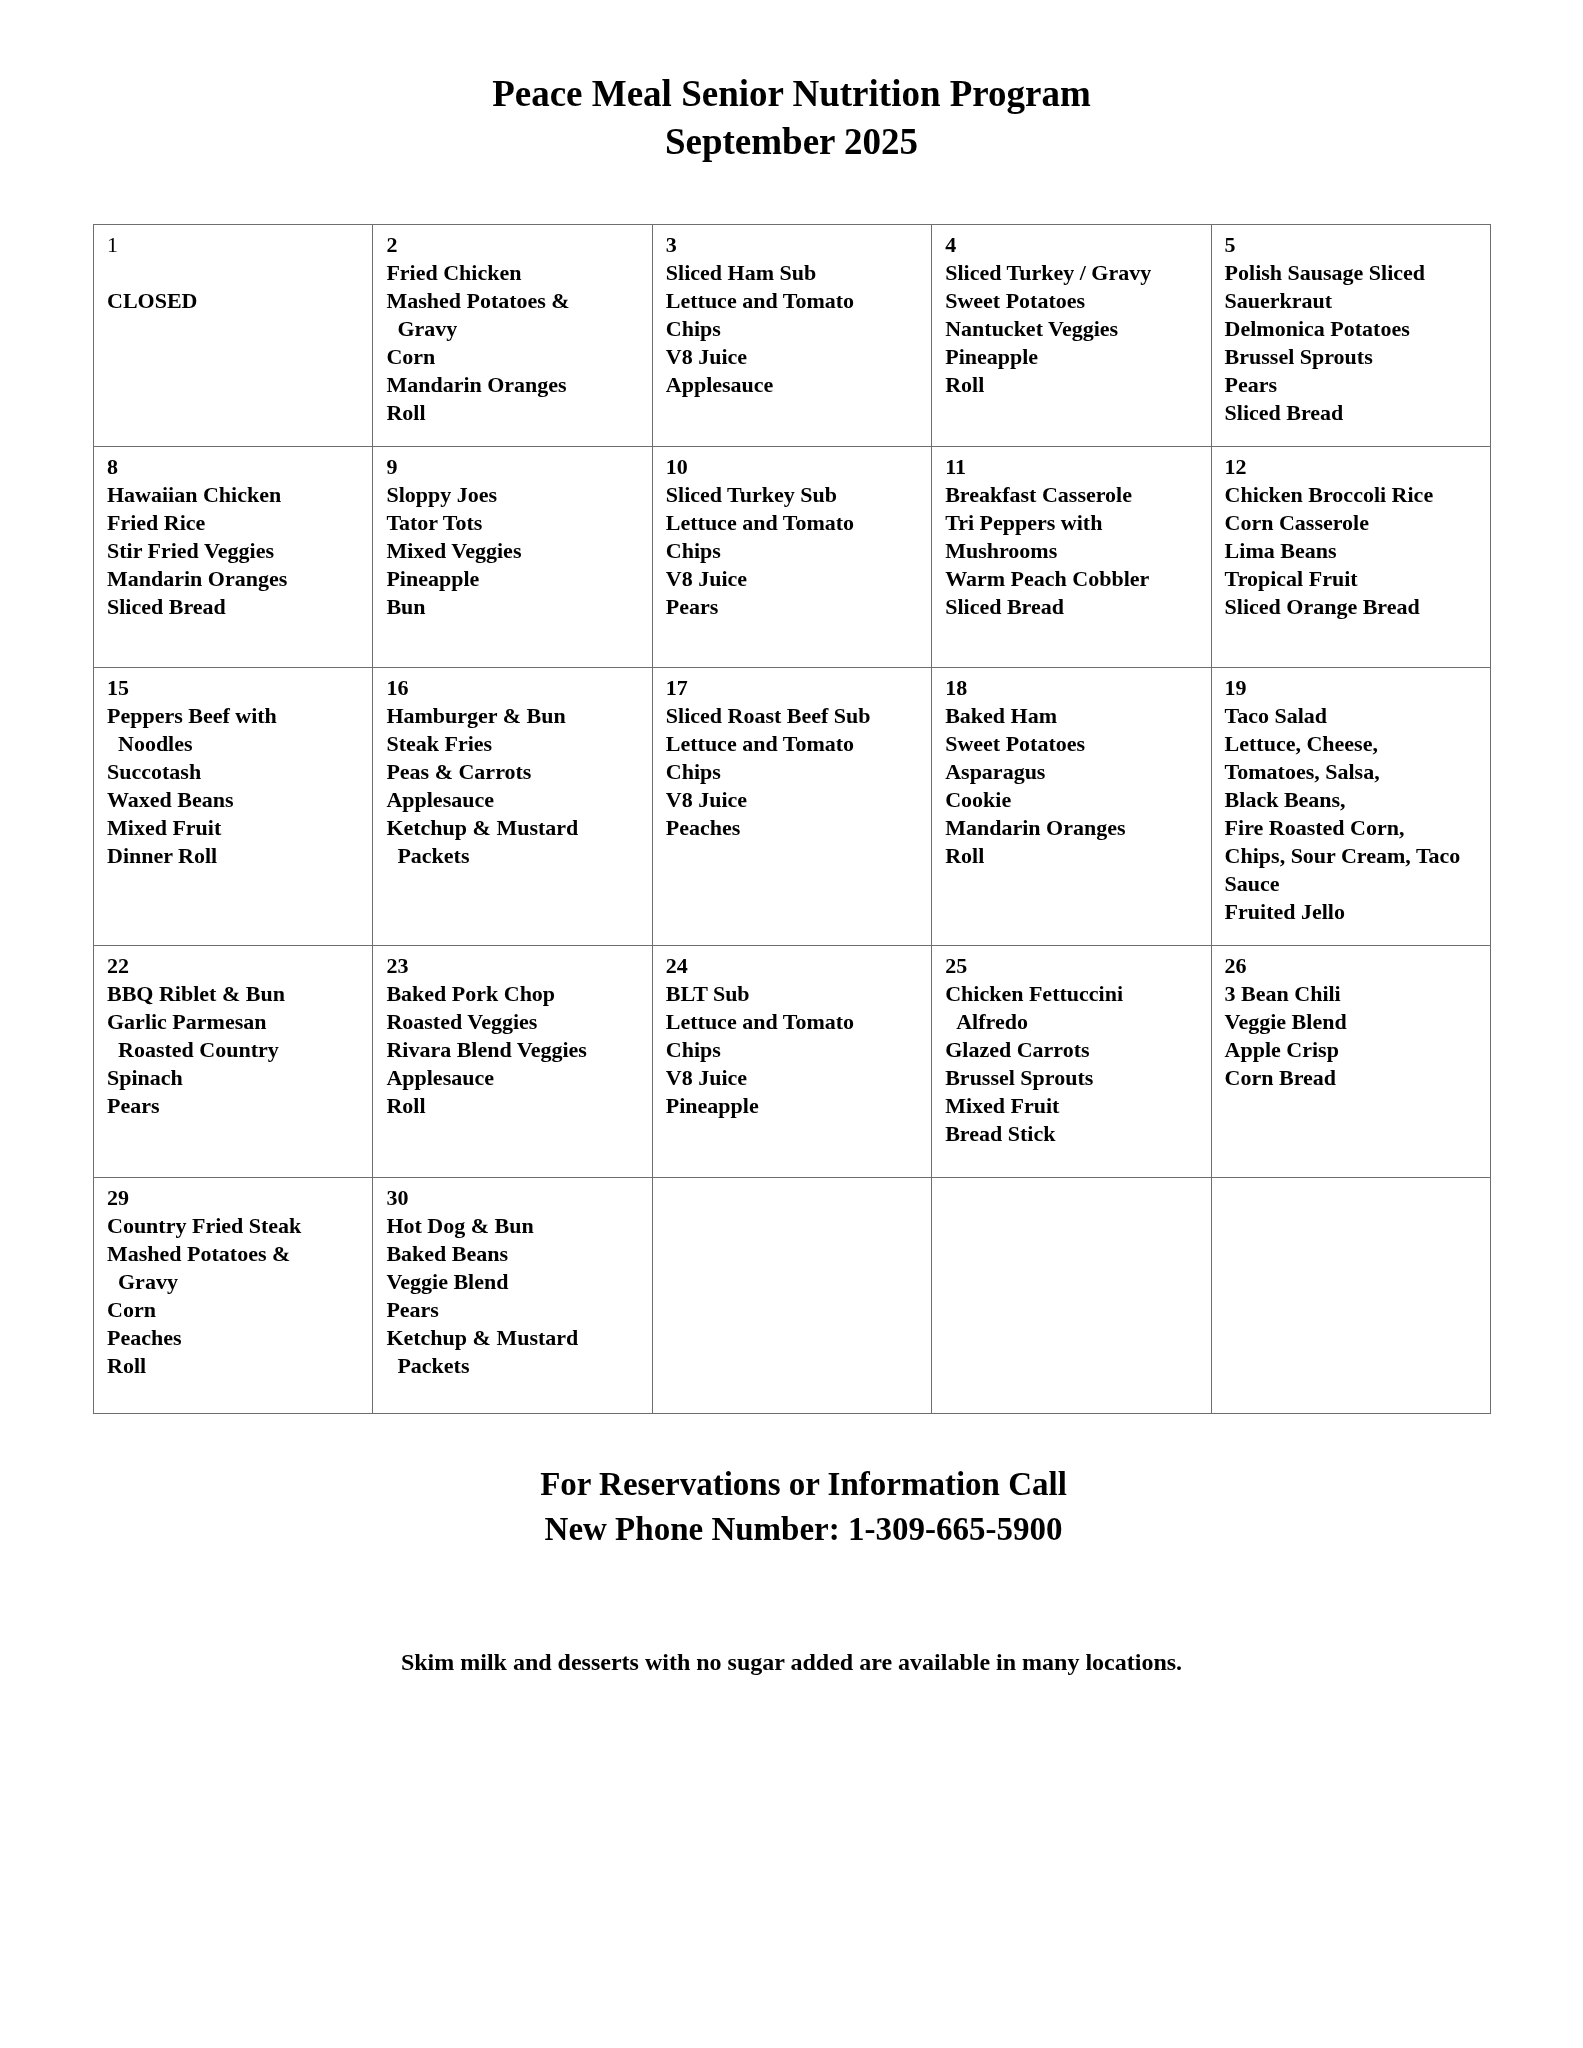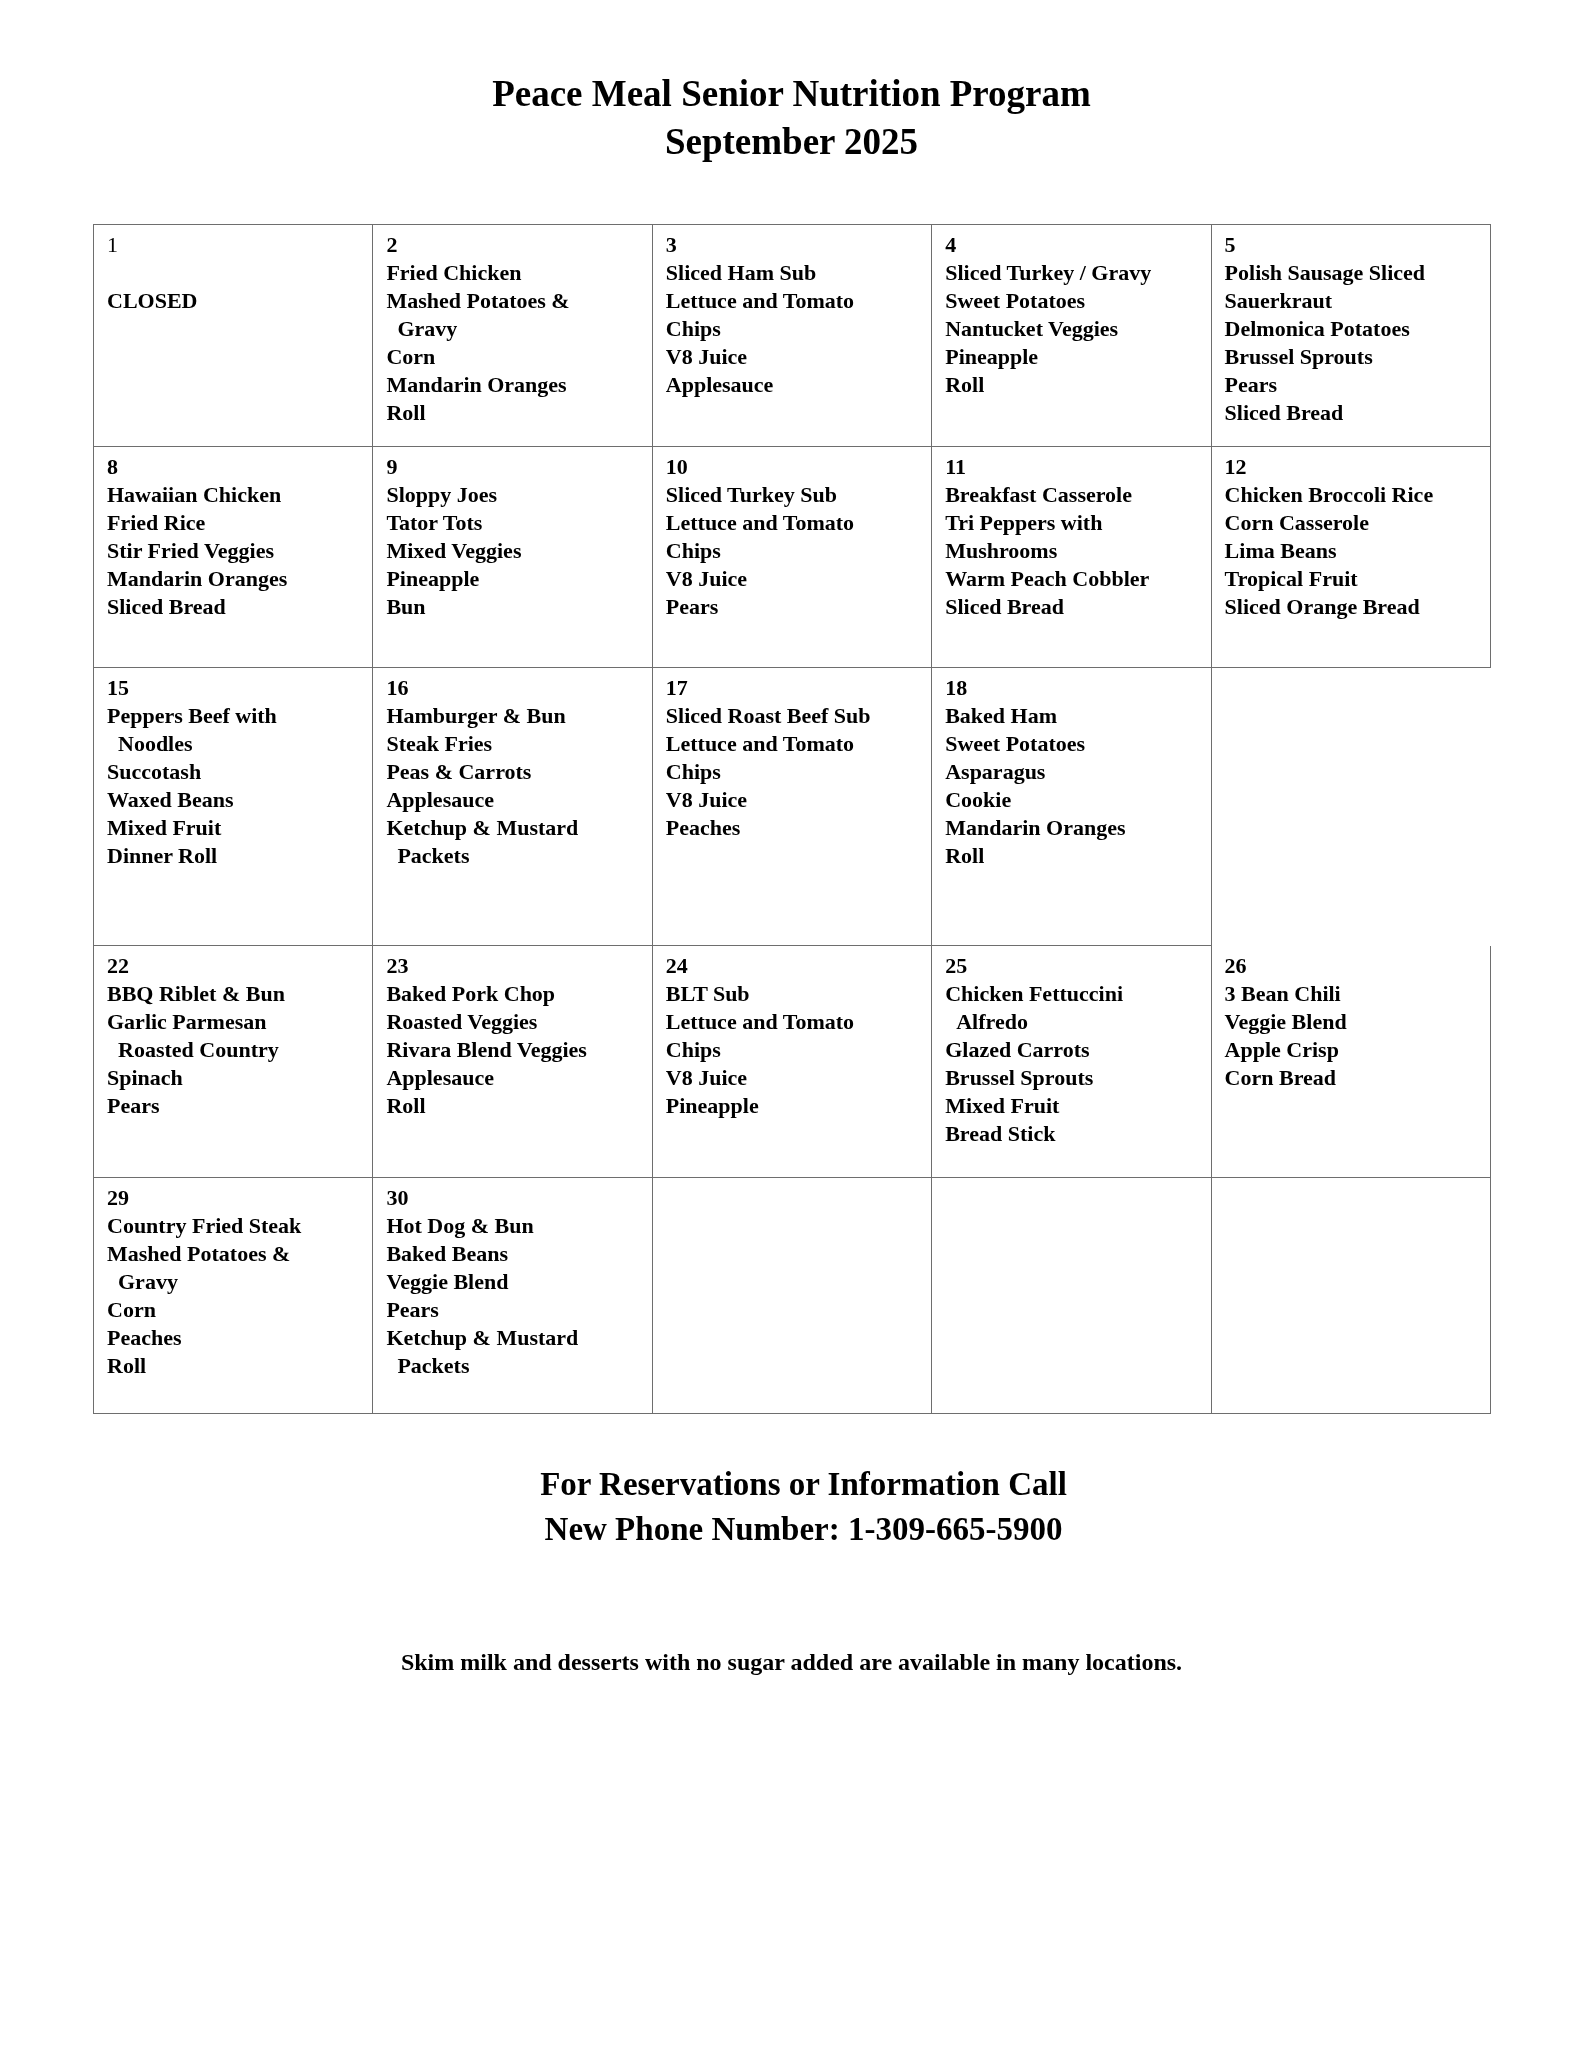--- a/index.html
+++ b/index.html
@@ -211,20 +211,31 @@
         </div>
         <div class="cal-cell">
           <div class="day-num">18</div>
           <div class="menu-line">Baked Ham</div>
           <div class="menu-line">Sweet Potatoes</div>
           <div class="menu-line">Asparagus</div>
           <div class="menu-line">Cookie</div>
           <div class="menu-line">Mandarin Oranges</div>
           <div class="menu-line">Roll</div>
         </div>
+        <div class="cal-cell">
+          <div class="day-num">19</div>
+          <div class="menu-line">Taco Salad</div>
+          <div class="menu-line">Lettuce, Cheese,</div>
+          <div class="menu-line">Tomatoes, Salsa,</div>
+          <div class="menu-line">Black Beans,</div>
+          <div class="menu-line">Fire Roasted Corn,</div>
+          <div class="menu-line">Chips, Sour Cream, Taco</div>
+          <div class="menu-line">Sauce</div>
+          <div class="menu-line">Fruited Jello</div>
+        </div>
       </div>
       <div class="cal-row">
         <div class="cal-cell">
           <div class="day-num">22</div>
           <div class="menu-line">BBQ Riblet &amp; Bun</div>
           <div class="menu-line">Garlic Parmesan</div>
           <div class="menu-line">  Roasted Country</div>
           <div class="menu-line">Spinach</div>
           <div class="menu-line">Pears</div>
         </div>

